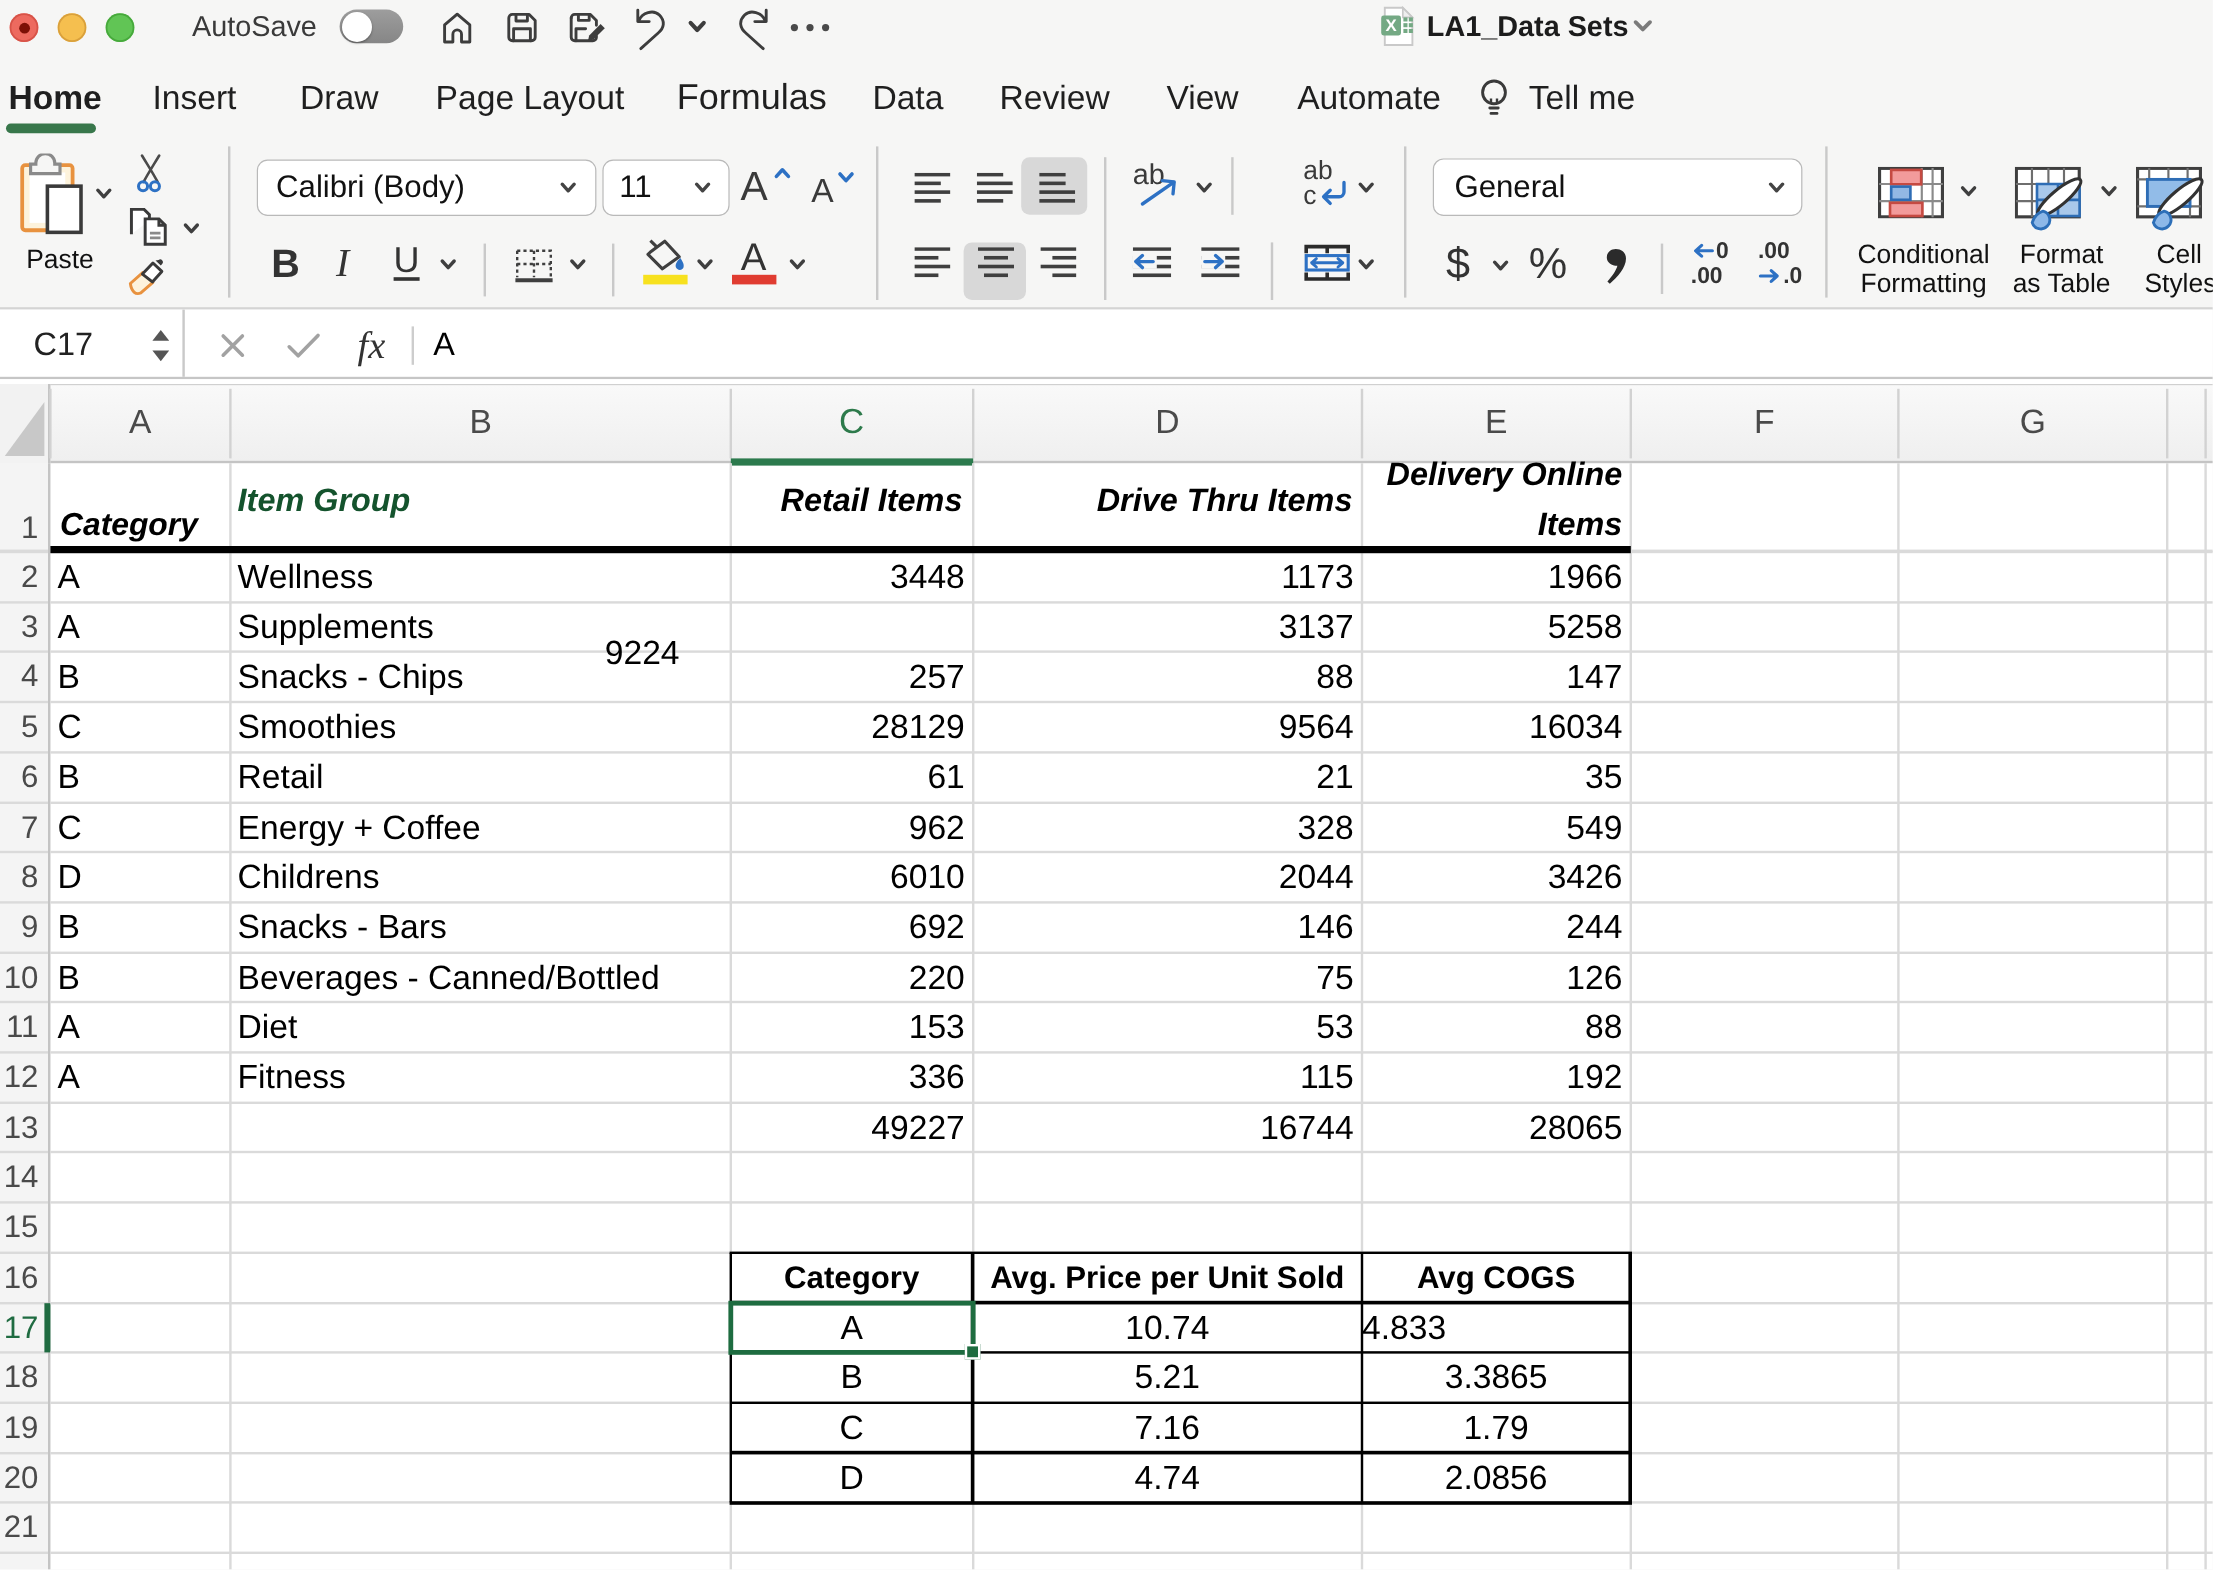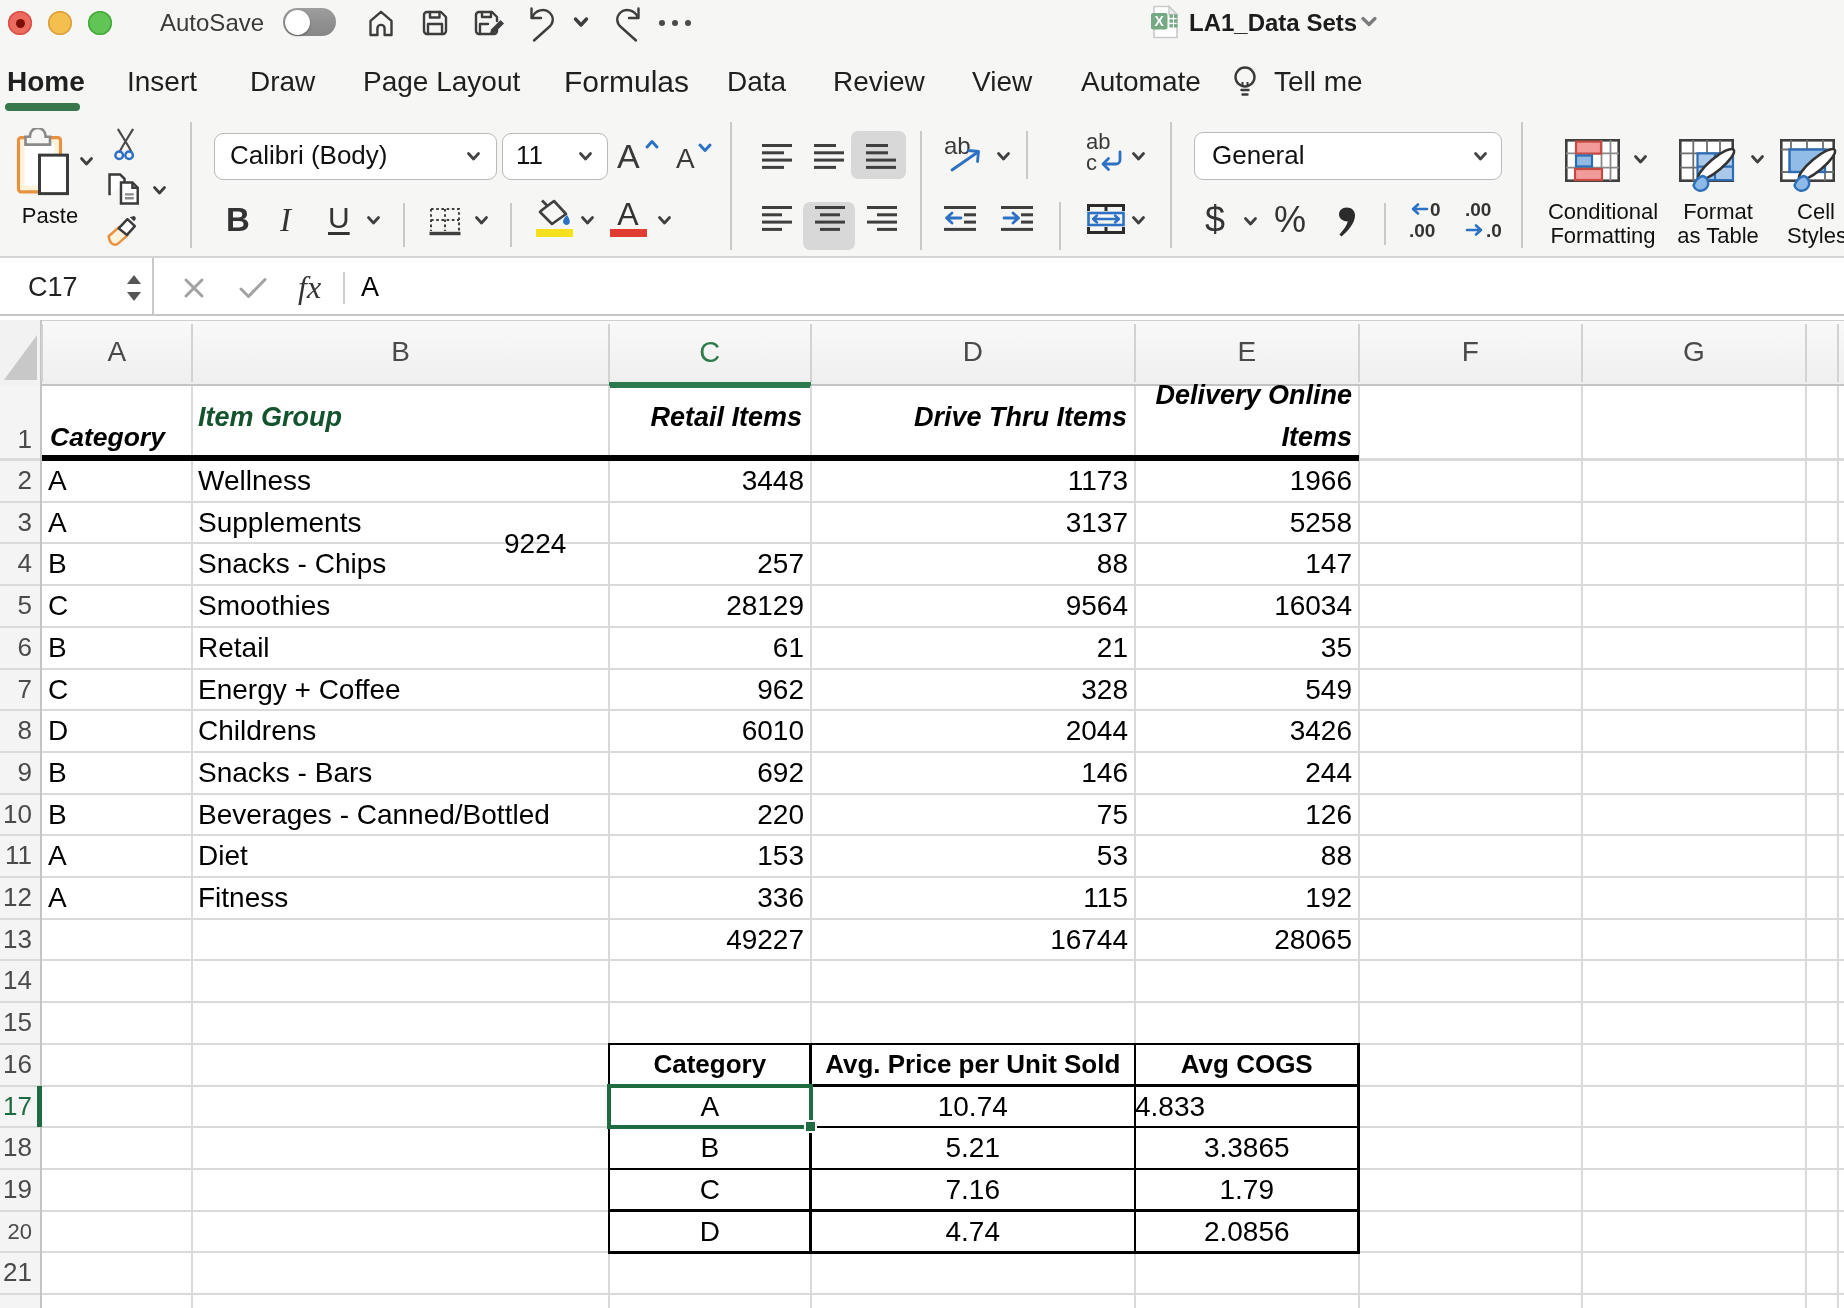--- a/index.html
+++ b/index.html
@@ -472,21 +472,21 @@
 <div class="abs" style="left:0px;top:793.6px;width:32px;height:41.7px;font-size:26px;color:#4a4a4a;text-align:right;line-height:41.7px;">10</div>
 <div class="abs" style="left:0px;top:835.3px;width:32px;height:41.7px;font-size:26px;color:#4a4a4a;text-align:right;line-height:41.7px;">11</div>
 <div class="abs" style="left:0px;top:877.0px;width:32px;height:41.7px;font-size:26px;color:#4a4a4a;text-align:right;line-height:41.7px;">12</div>
 <div class="abs" style="left:0px;top:918.7px;width:32px;height:41.7px;font-size:26px;color:#4a4a4a;text-align:right;line-height:41.7px;">13</div>
 <div class="abs" style="left:0px;top:960.4000000000001px;width:32px;height:41.7px;font-size:26px;color:#4a4a4a;text-align:right;line-height:41.7px;">14</div>
 <div class="abs" style="left:0px;top:1002.1px;width:32px;height:41.7px;font-size:26px;color:#4a4a4a;text-align:right;line-height:41.7px;">15</div>
 <div class="abs" style="left:0px;top:1043.8000000000002px;width:32px;height:41.7px;font-size:26px;color:#4a4a4a;text-align:right;line-height:41.7px;">16</div>
 <div class="abs" style="left:0px;top:1085.5px;width:32px;height:41.7px;font-size:26px;color:#1f6b41;text-align:right;line-height:41.7px;">17</div>
 <div class="abs" style="left:0px;top:1127.2px;width:32px;height:41.7px;font-size:26px;color:#4a4a4a;text-align:right;line-height:41.7px;">18</div>
 <div class="abs" style="left:0px;top:1168.9px;width:32px;height:41.7px;font-size:26px;color:#4a4a4a;text-align:right;line-height:41.7px;">19</div>
-<div class="abs" style="left:0px;top:1210.6px;width:32px;height:41.7px;font-size:22px;color:#4a4a4a;text-align:right;line-height:41.7px;">20</div>
+<div class="abs" style="left:0px;top:1210.6px;width:32px;height:41.7px;font-size:26px;color:#4a4a4a;text-align:right;line-height:41.7px;">20</div>
 <div class="abs" style="left:0px;top:1252.3000000000002px;width:32px;height:41.7px;font-size:26px;color:#4a4a4a;text-align:right;line-height:41.7px;">21</div>
 <div class="abs" style="left:0px;top:459.0px;width:40px;height:2px;background:#dadada;"></div>
 <div class="abs" style="left:0px;top:500.7px;width:40px;height:2px;background:#dadada;"></div>
 <div class="abs" style="left:0px;top:542.4px;width:40px;height:2px;background:#dadada;"></div>
 <div class="abs" style="left:0px;top:584.1px;width:40px;height:2px;background:#dadada;"></div>
 <div class="abs" style="left:0px;top:625.8px;width:40px;height:2px;background:#dadada;"></div>
 <div class="abs" style="left:0px;top:667.5px;width:40px;height:2px;background:#dadada;"></div>
 <div class="abs" style="left:0px;top:709.2px;width:40px;height:2px;background:#dadada;"></div>
 <div class="abs" style="left:0px;top:750.9000000000001px;width:40px;height:2px;background:#dadada;"></div>
 <div class="abs" style="left:0px;top:792.6px;width:40px;height:2px;background:#dadada;"></div>

